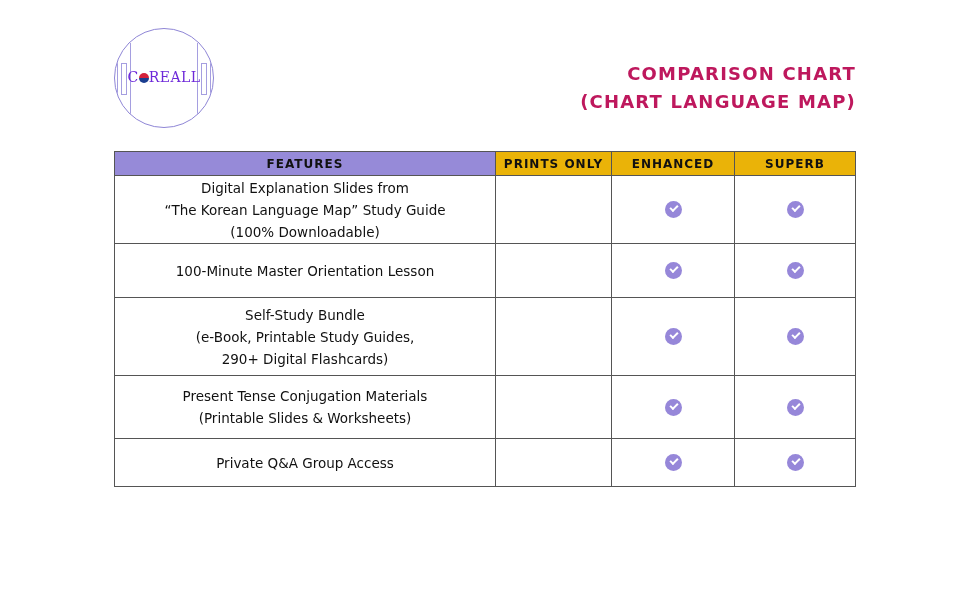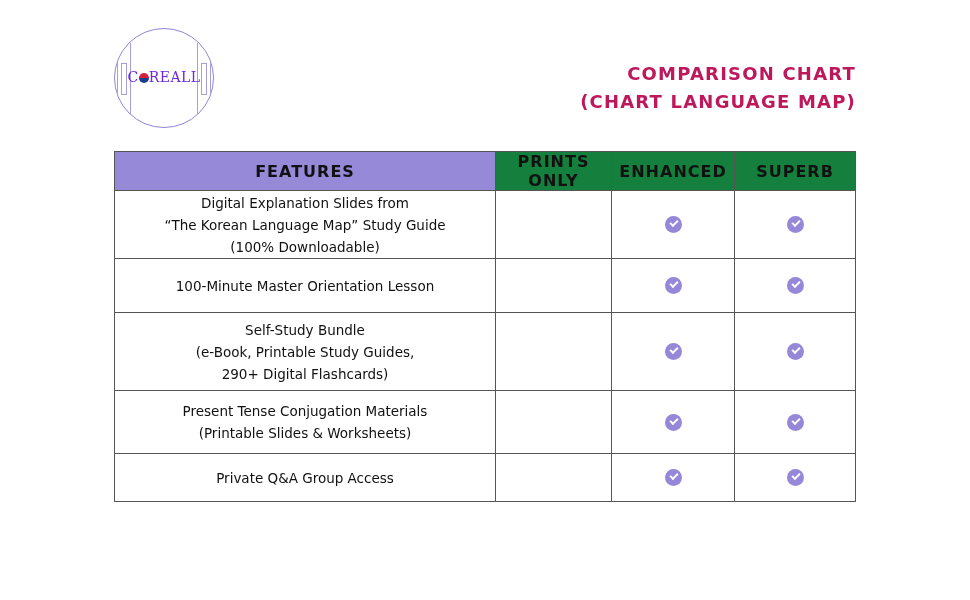--- a/index.html
+++ b/index.html
@@ -33,24 +33,24 @@
     position:absolute; right:114px; top:60px; text-align:right;
     font-family:"DejaVu Sans", sans-serif; font-weight:bold; font-size:18px;
     letter-spacing:1.2px; line-height:28px; color:#be185d;
   }
   table.cmp {
     position:absolute; left:114px; top:151px; width:742px;
     border-collapse:collapse; font-size:13.5px;
   }
   table.cmp th, table.cmp td { border:1px solid #555; text-align:center; padding:0; }
   table.cmp th {
-    height:23px; font-size:16px; font-weight:bold; letter-spacing:1px; color:#111;
+    height:23px; font-size:12px; font-weight:bold; letter-spacing:1px; color:#111;
   }
   th.feat { background:#968ad8; width:380px; }
-  th.tier { background:#15803d; }
+  th.tier { background:#eab308; }
   th.t1 { width:115px; } th.t2 { width:122px; }
   td.feature-cell { line-height:22px; font-weight:500; }
   .check {
     display:inline-block; width:17px; height:17px; border-radius:50%; background:#9687d9;
     position:relative; vertical-align:middle;
   }
   .check::after {
     content:""; position:absolute; left:5px; top:4px; width:6px; height:3px;
     border-left:2px solid #fff; border-bottom:2px solid #fff; transform:rotate(-45deg);
   }

